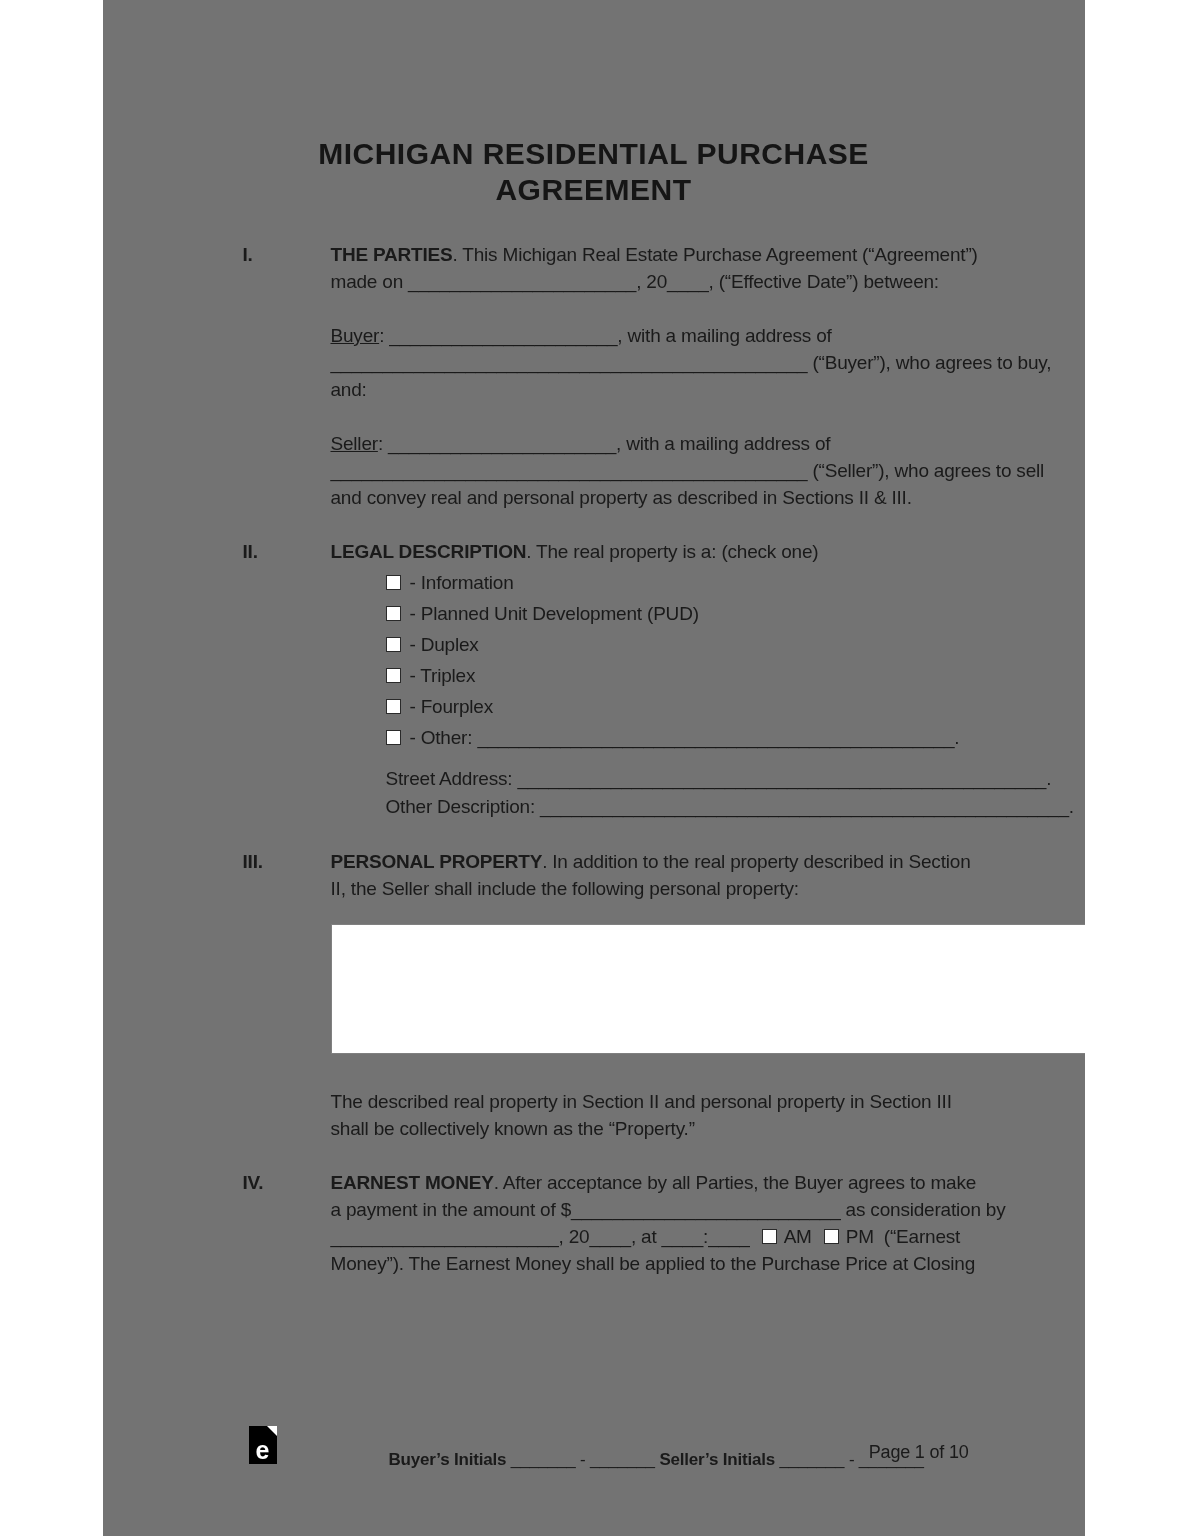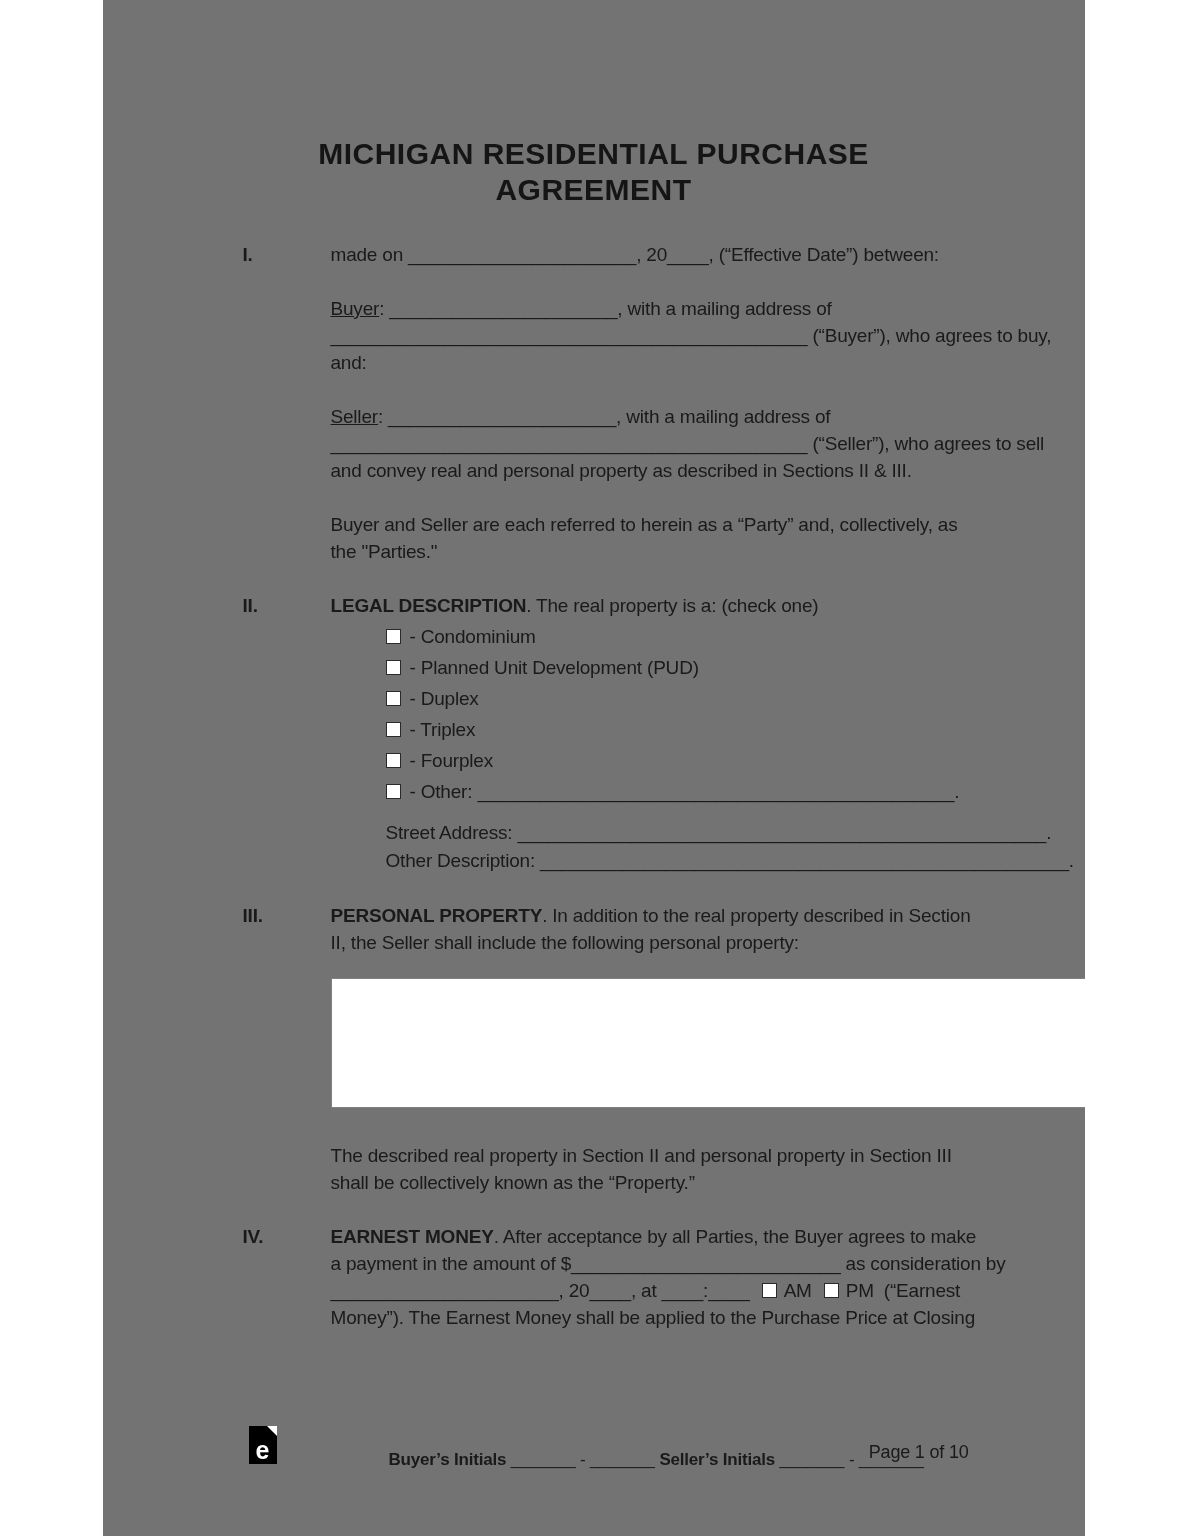--- a/index.html
+++ b/index.html
@@ -94,45 +94,42 @@
 
 <div class="page">
   <div class="content">
 
     <h1 class="doc-title">MICHIGAN RESIDENTIAL PURCHASE AGREEMENT</h1>
 
     <div class="sec">
       <div class="num">I.</div>
       <div class="bd">
         <p class="para">
+          <span class="line"><b>THE PARTIES</b><span>. This Michigan Real Estate Purchase Agreement (“Agreement”)</span></span>
           <span class="line">made on ______________________, 20____, (“Effective Date”) between:</span>
         </p>
         <p class="para">
           <span class="line"><span class="u">Buyer</span><span>: ______________________, with a mailing address of</span></span>
           <span class="line">______________________________________________ (“Buyer”), who agrees to buy,</span>
           <span class="line">and:</span>
         </p>
         <p class="para">
           <span class="line"><span class="u">Seller</span><span>: ______________________, with a mailing address of</span></span>
           <span class="line">______________________________________________ (“Seller”), who agrees to sell</span>
           <span class="line">and convey real and personal property as described in Sections II &amp; III.</span>
         </p>
-        <p class="para">
-          <span class="line">Buyer and Seller are each referred to herein as a “Party” and, collectively, as</span>
-          <span class="line">the "Parties."</span>
-        </p>
       </div>
     </div>
 
     <div class="sec">
       <div class="num">II.</div>
       <div class="bd">
         <span class="line"><b>LEGAL DESCRIPTION</b><span>. The real property is a: (check one)</span></span>
         <div class="opts">
-          <div class="opt"><span class="cb"></span><span>- Condominium</span></div>
+          <div class="opt"><span class="cb"></span><span>- Information</span></div>
           <div class="opt"><span class="cb"></span><span>- Planned Unit Development (PUD)</span></div>
           <div class="opt"><span class="cb"></span><span>- Duplex</span></div>
           <div class="opt"><span class="cb"></span><span>- Triplex</span></div>
           <div class="opt"><span class="cb"></span><span>- Fourplex</span></div>
           <div class="opt"><span class="cb"></span><span>- Other: ______________________________________________.</span></div>
         </div>
         <div class="addr">
           <span class="line">Street Address: ___________________________________________________.</span>
           <span class="line">Other Description: ___________________________________________________.</span>
         </div>

